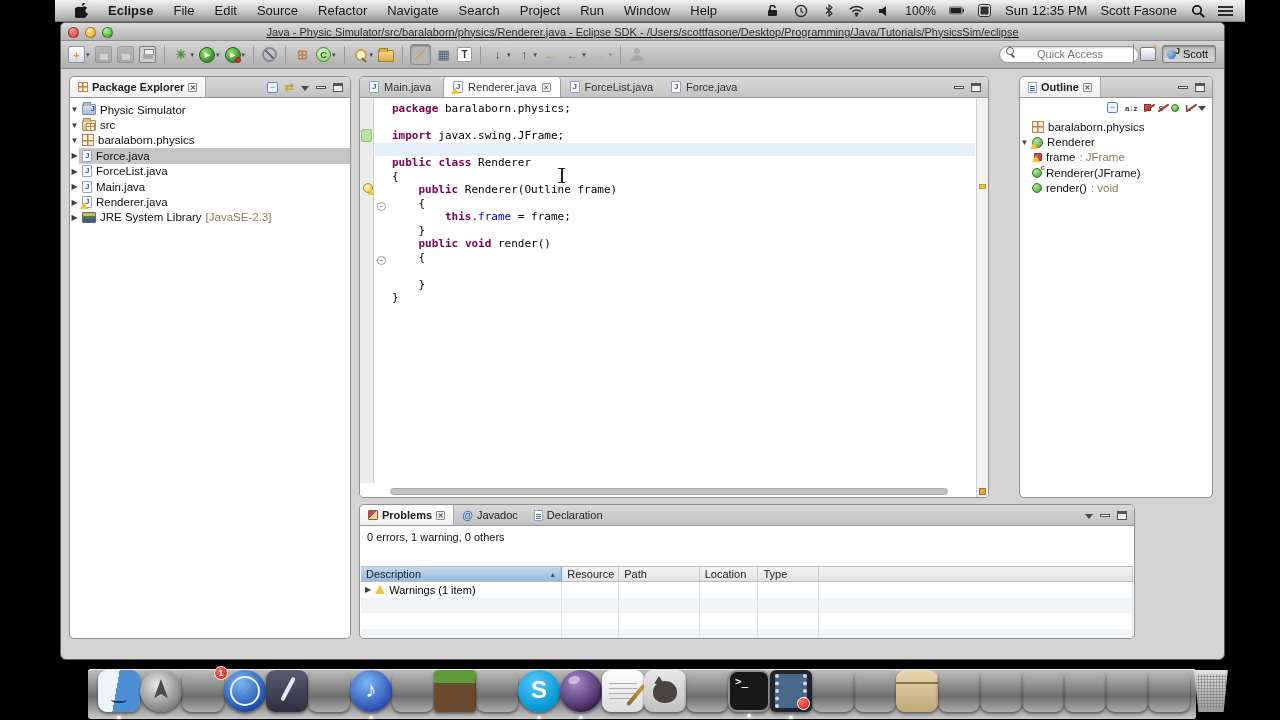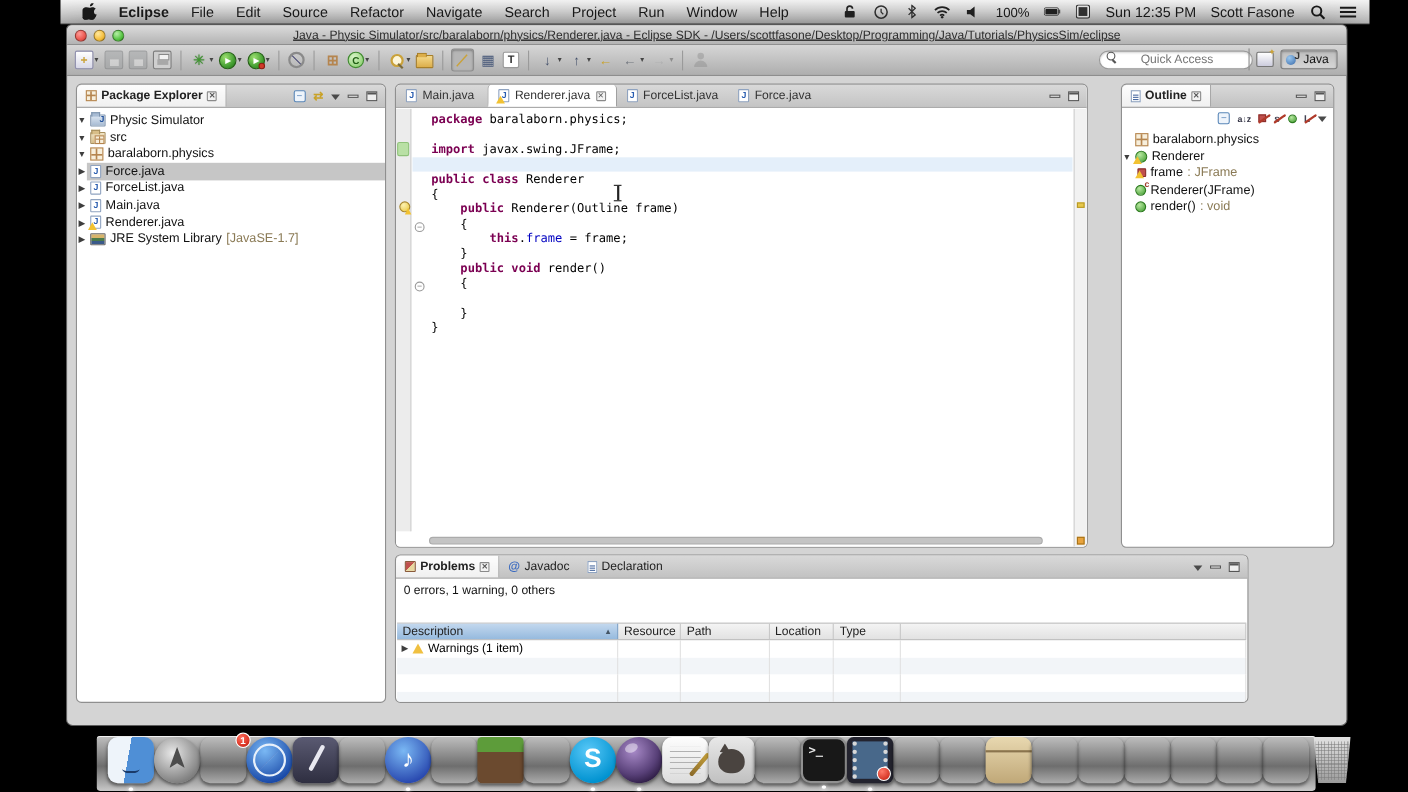--- a/index.html
+++ b/index.html
@@ -421,21 +421,21 @@
       </span>
       <div id="qa-wrap">
       <span class="mag"></span>
       <input id="quick-access" placeholder="Quick Access" style="">
     </div>
     <div id="persp">
       <span class="persp-sep"></span>
       <span class="ti-persp"></span>
       <span id="persp-java">
         <span class="jicon"></span>
-        <span>Java</span>
+        <span>Scott</span>
       </span>
     </div>
   </div>
 
   <div class="panel" id="pkg-panel" style="left:8px;top:53px;width:282px;height:563px;">
     <div class="phead">
       <div class="vtab active first">
         <span class="pic pi-package" style="width:10px;height:10px;"></span>
         <span>Package Explorer</span>
         <span class="closebox">✕</span>
@@ -496,21 +496,21 @@
           <span class="rowbody">
             <span class="pic pi-java warn-ov"></span>
             <span>Renderer.java</span>
           </span>
         </div>
         <div class="trow">
           <span class="tarrow">▶</span>
           <span class="rowbody">
             <span class="pic pi-library"></span>
             <span>JRE System Library</span>
-            <span class="tsuffix"> [JavaSE-1.7]</span>
+            <span class="tsuffix"> [JavaSE-2.3]</span>
           </span>
         </div>
       </div>
   </div>
 
   <div class="panel" id="editor-panel" style="left:298px;top:53px;width:630px;height:422px;">
     <div id="editor-tabs">
 
       <div class="etab">
           <span class="pic pi-java"></span>

